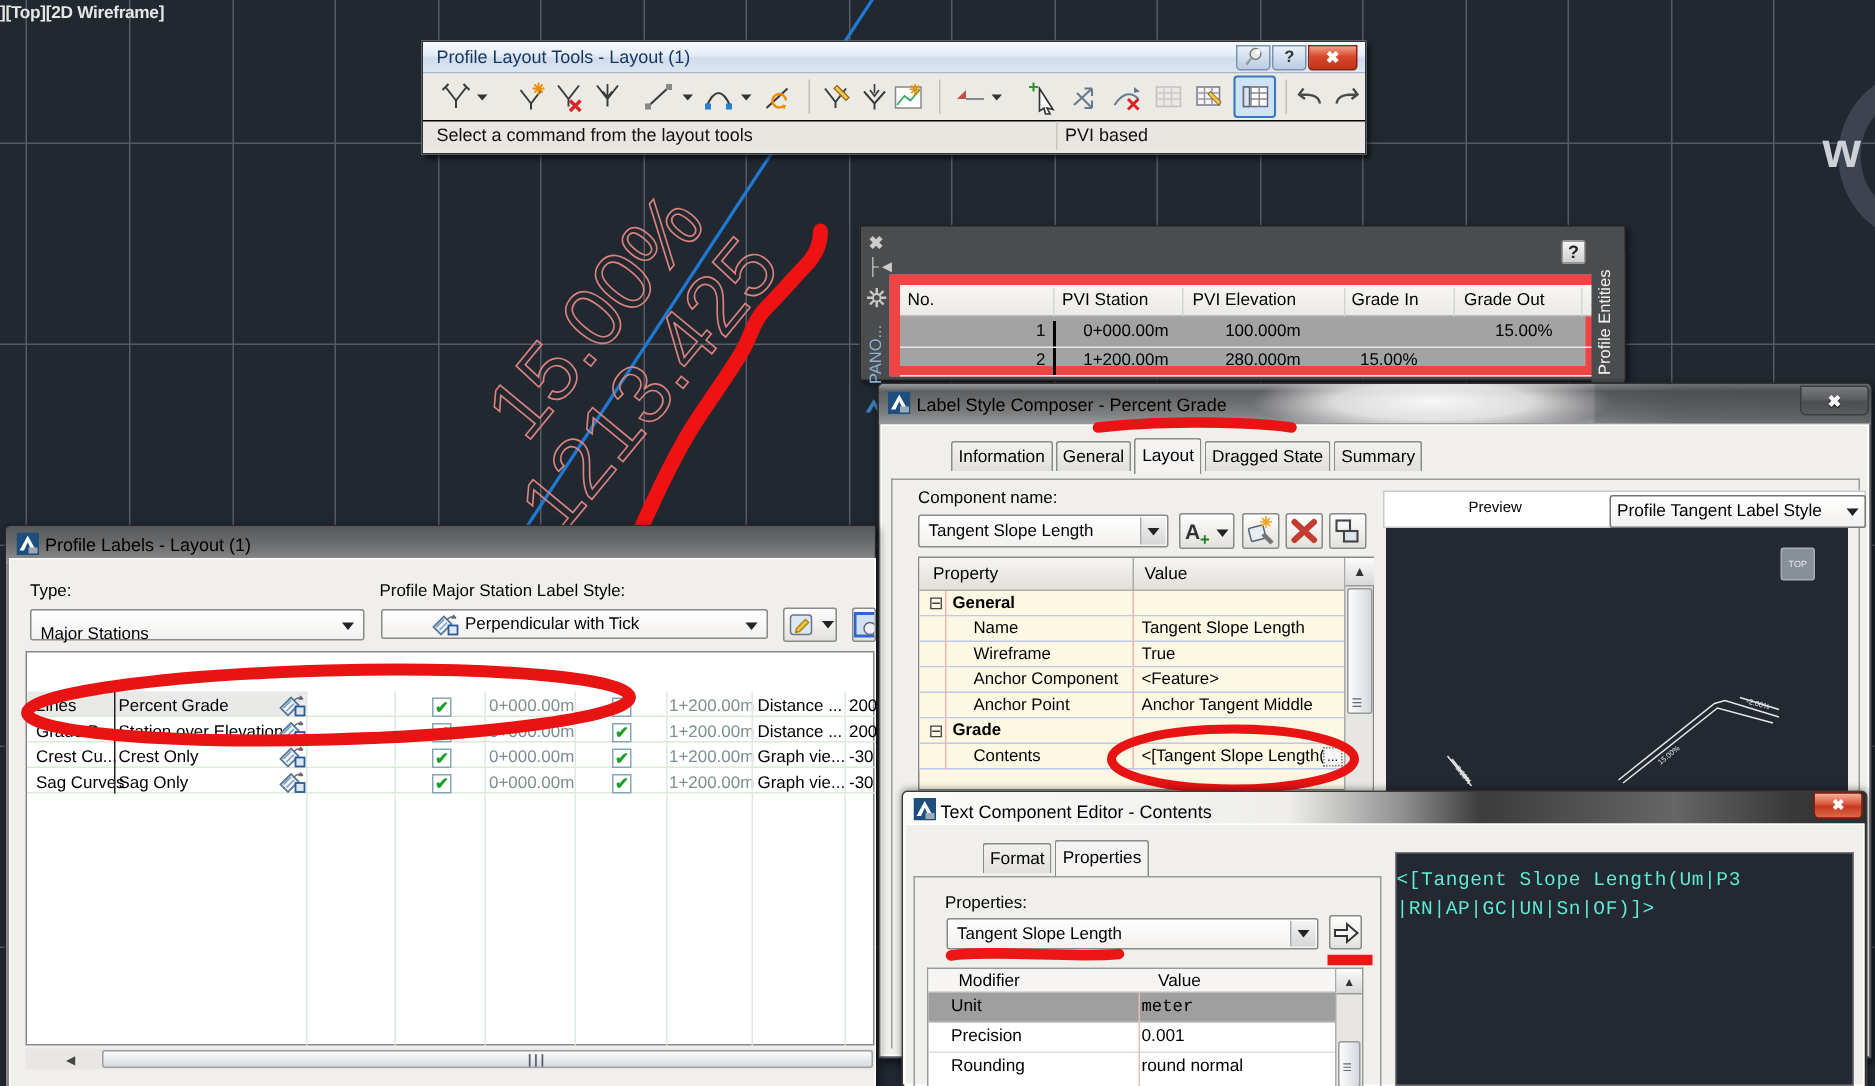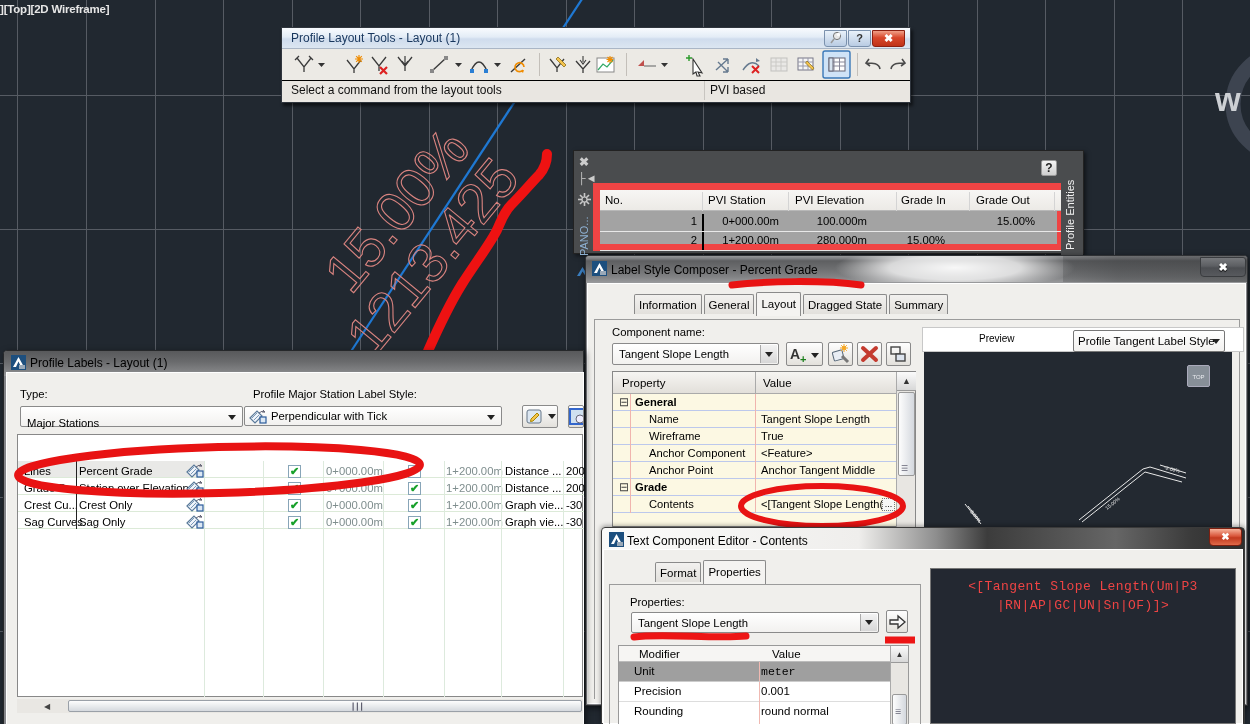--- a/index.html
+++ b/index.html
@@ -384,21 +384,21 @@
     </div>
     <div style="position:absolute;right:0;top:0;width:19px;height:156px;background:#e8e6e2;border-left:1px solid #aaa;">
       <div style="position:absolute;top:0;left:0;width:19px;height:19px;background:linear-gradient(180deg,#fbfbfb,#d8d8d8);border-bottom:1px solid #999;text-align:center;font-size:9px;color:#333;padding-top:4px;">▲</div>
       <div style="position:absolute;top:20px;left:1px;width:17px;height:84px;background:linear-gradient(90deg,#fdfdfd,#d4d8de);border:1px solid #999;border-radius:2px;"></div>
       <div style="position:absolute;top:92px;left:4px;font-size:8px;color:#667;">☰</div>
     </div>
   </div>
 
   <div style="position:absolute;left:337px;top:72px;width:322px;height:25px;background:#fff;border:1px solid #c8c8c8;"></div>
   <div style="position:absolute;left:394px;top:78px;font-size:10px;color:#000;">Preview</div>
-  <div class="combo" style="left:488px;top:75px;width:152px;height:22px;border-color:#777;">
+  <div class="combo" style="left:488px;top:75px;width:171px;height:22px;border-color:#777;">
       <span style="padding-left:4px;font-size:11.5px;white-space:nowrap;">Profile Tangent Label Style</span>
       <div style="position:absolute;right:4px;top:8px;" class="car"></div>
     </div>
   <div style="position:absolute;left:339px;top:97px;width:308px;height:338px;background:#232931;overflow:hidden;">
     <div style="position:absolute;left:263px;top:13px;width:23px;height:22px;background:#878f98;border:1px solid #aab;border-radius:2px;color:#e8eaee;font-size:6px;text-align:center;padding-top:8px;">TOP</div>
     <svg width="308" height="338" style="position:absolute;left:0;top:0;">
       <g stroke="#e8e8e8" fill="none" stroke-width="1">
         <path d="M41,152 l16,20 M44,154 l12,15"></path>
         <path d="M155,168 L219,117 L226,115 L262,126"></path>
         <path d="M158,170 L221,120 L258,130"></path>
@@ -427,21 +427,21 @@
         <rect x="8" y="10" width="6" height="4" fill="#9aa9b8"></rect>
       </svg></div>
   <div style="position:absolute;left:27px;top:6px;font-size:12px;color:#000;">Profile Labels - Layout (1)</div>
   <div style="position:absolute;left:3px;top:22px;right:0;bottom:3px;background:#f0efec;border:1px solid #fff;"></div>
   <div style="position:absolute;left:17px;top:38px;font-size:11.3px;color:#000;">Type:</div>
   <div style="position:absolute;left:250px;top:38px;font-size:11.3px;color:#000;">Profile Major Station Label Style:</div>
   <div class="combo" style="left:17px;top:56px;width:223px;height:21px;">
       <span style="padding-left:6px;margin-top:12px;">Major Stations</span>
       <div style="position:absolute;right:6px;top:8px;" class="car"></div>
     </div>
-  <div class="combo" style="left:241px;top:56px;width:258px;height:20px;">
+  <div class="combo" style="left:251px;top:56px;width:258px;height:20px;padding-left:29px;">
     <svg width="18" height="16" style="margin-left:4px;">
         <path d="M1,10 L8,3 L13,8 L6,15 Z" fill="#eef3fa" stroke="#5a7a9a" stroke-width="1.2"></path>
         <path d="M3,10 l5,-5 M5,12 l5,-5" stroke="#7a9ab8" stroke-width="1"></path>
         <path d="M10,5 q3,-3 6,-1 l-2,-2 m2,2 l-3,0" stroke="#667" fill="none"></path>
         <rect x="11" y="9" width="6" height="6" fill="#dce8f4" stroke="#2a5a9a" stroke-width="1.2"></rect>
       </svg>
     <span style="padding-left:4px;">Perpendicular with Tick</span>
       <div style="position:absolute;right:6px;top:8px;" class="car"></div>
     </div>
   <div class="sqbtn" style="position:absolute;left:519px;top:55px;width:36px;height:23px;">
@@ -603,20 +603,20 @@
     <div style="position:absolute;left:140px;top:16px;width:1px;height:63px;background:#f0b9b2;"></div>
       <div style="position:absolute;left:0;top:35px;width:272px;height:1px;background:#ccc;"></div>
     <div style="position:absolute;right:0;top:0;width:18px;height:79px;background:#e8e6e2;border-left:1px solid #aaa;">
       <div style="position:absolute;top:0;left:0;width:17px;height:17px;background:linear-gradient(180deg,#fbfbfb,#d8d8d8);border-bottom:1px solid #999;text-align:center;font-size:8px;color:#333;padding-top:4px;">▲</div>
       <div style="position:absolute;top:48px;left:1px;width:15px;height:31px;background:linear-gradient(90deg,#fdfdfd,#d4d8de);border:1px solid #999;border-radius:2px;"></div>
       <div style="position:absolute;top:62px;left:4px;font-size:7px;color:#667;">☰</div>
     </div>
   </div>
 
   <div style="position:absolute;left:329px;top:41px;width:306px;height:156px;background:#232831;border:1px solid #777;">
-    <div style="position:absolute;left:0;top:8px;width:100%;text-align:center;color:#ef4444;font-family:'Liberation Mono',monospace;font-size:13px;line-height:19px;letter-spacing:.4px;">&lt;[Tangent&nbsp;Slope&nbsp;Length(Um|P3<br>|RN|AP|GC|UN|Sn|OF)]&gt;</div>
+    <div style="position:absolute;left:0;top:8px;width:100%;text-align:left;color:#5eead4;font-family:'Liberation Mono',monospace;font-size:13px;line-height:19px;letter-spacing:.4px;">&lt;[Tangent&nbsp;Slope&nbsp;Length(Um|P3<br>|RN|AP|GC|UN|Sn|OF)]&gt;</div>
   </div>
 
   <svg style="position:absolute;left:0;top:0;pointer-events:none;" width="645" height="197">
     <path d="M33,110 C60,106 115,112 145,109" fill="none" stroke="#ed1515" stroke-width="7" stroke-linecap="round"></path>
     <path d="M284,113 L314,113" fill="none" stroke="#ed1515" stroke-width="7" stroke-linecap="butt"></path>
   </svg>
 </div>
 
 </body></html>

